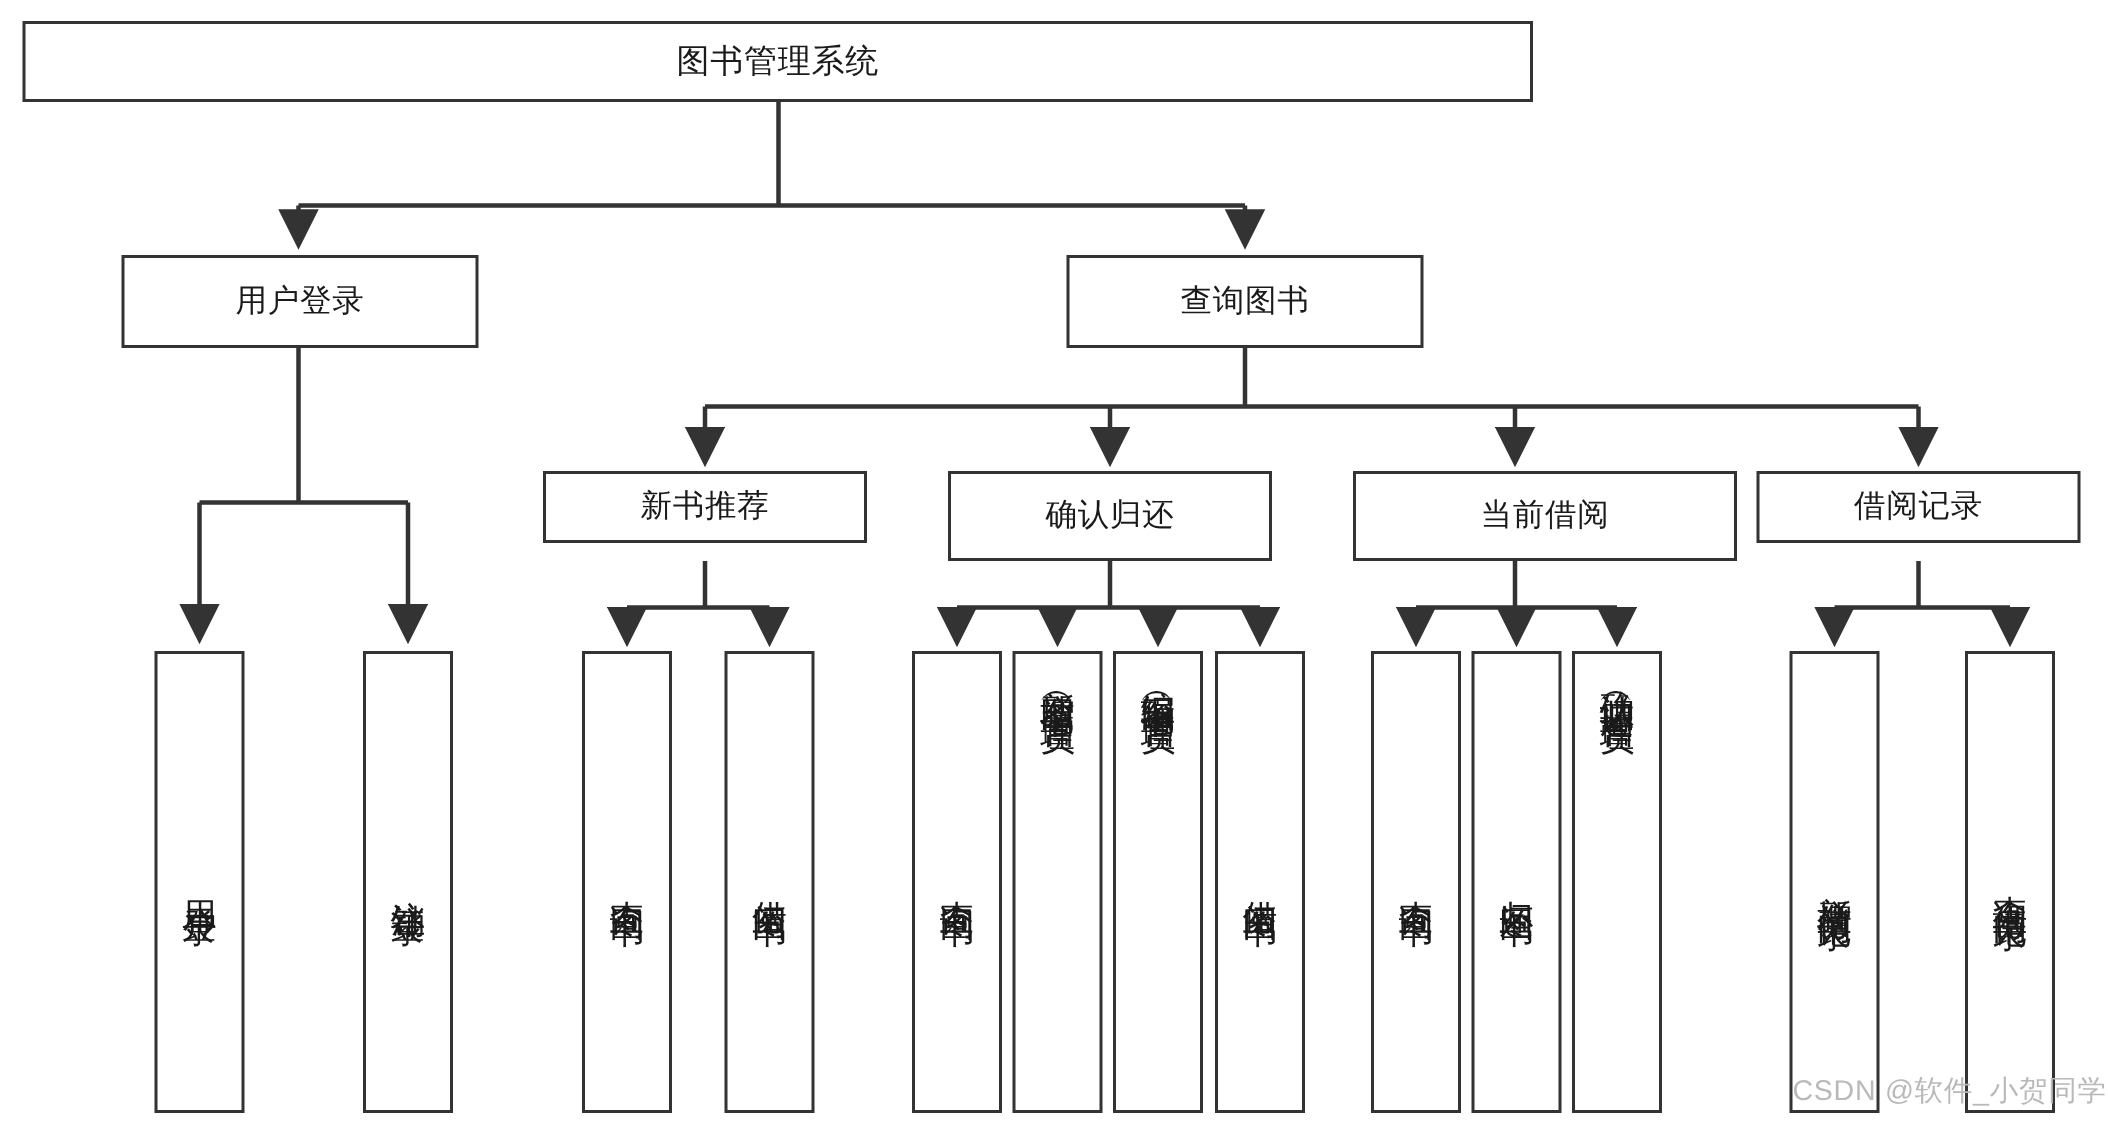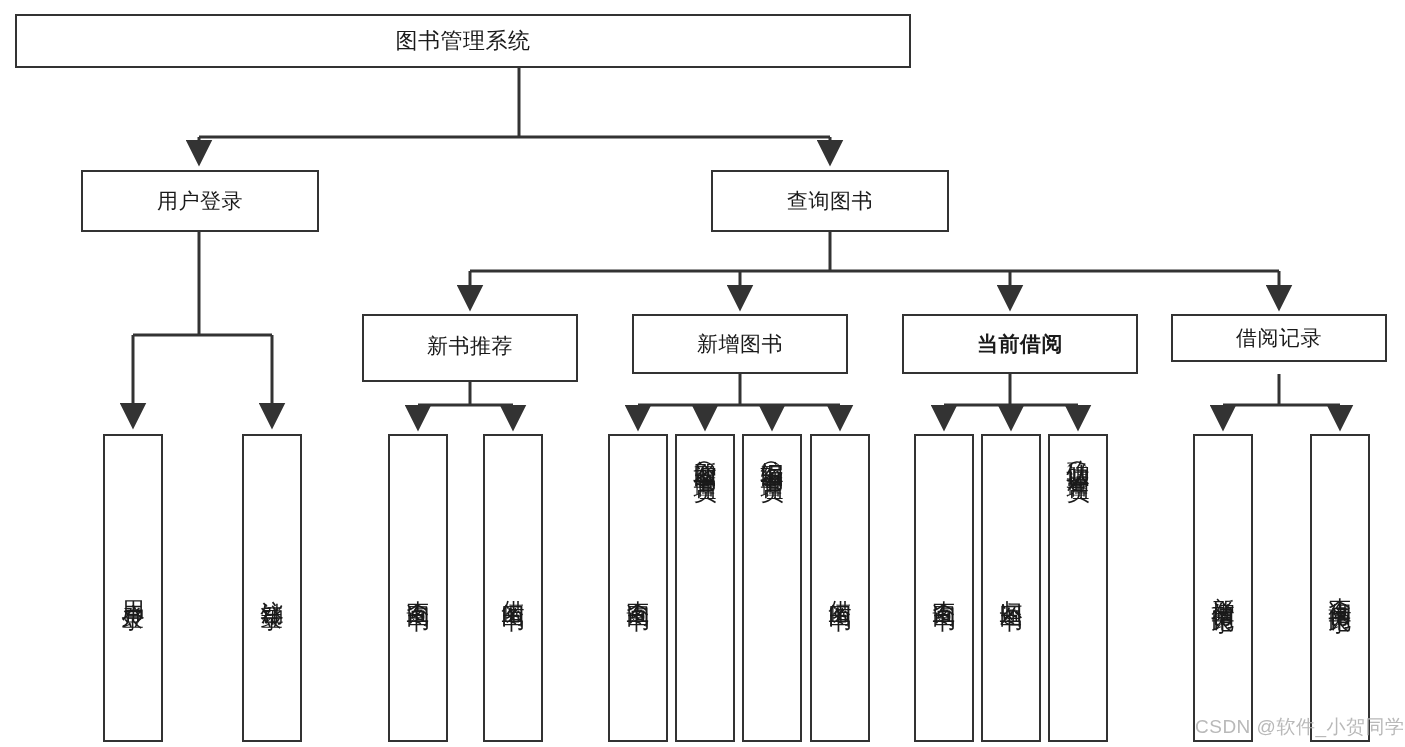--- a/index.html
+++ b/index.html
@@ -120,38 +120,38 @@
       <path d="M 1011 405 L 1011 427" marker-end="url(#arrow)"></path>
       <path d="M 1078 405 L 1078 427" marker-end="url(#arrow)"></path>
 
       <path d="M 1279 374 L 1279 405"></path>
       <path d="M 1223 405 L 1340 405"></path>
       <path d="M 1223 405 L 1223 427" marker-end="url(#arrow)"></path>
       <path d="M 1340 405 L 1340 427" marker-end="url(#arrow)"></path>
     </g>
   </svg>
 
-  <div class="node horiz root" style="left:15px; top:14px; width:896px; height:54px;">
+  <div class="node horiz root" style="left:15px; top:14px; width:1007px; height:54px;">
     <span class="label">图书管理系统</span>
   </div>
 
   <div class="node horiz" style="left:81px; top:170px; width:238px; height:62px;">
     <span class="label">用户登录</span>
   </div>
   <div class="node horiz" style="left:711px; top:170px; width:238px; height:62px;">
     <span class="label">查询图书</span>
   </div>
 
-  <div class="node horiz" style="left:362px; top:314px; width:216px; height:68px;font-family:Liberation Mono, monospace;">
+  <div class="node horiz" style="left:362px; top:314px; width:216px; height:48px;">
     <span class="label">新书推荐</span>
   </div>
   <div class="node horiz" style="left:632px; top:314px; width:216px; height:60px;">
-    <span class="label">新增图书</span>
-  </div>
-  <div class="node horiz" style="left:902px; top:314px; width:236px; height:60px;font-weight:bold;">
+    <span class="label">确认归还</span>
+  </div>
+  <div class="node horiz" style="left:902px; top:314px; width:256px; height:60px;">
     <span class="label">当前借阅</span>
   </div>
   <div class="node horiz" style="left:1171px; top:314px; width:216px; height:48px;">
     <span class="label">借阅记录</span>
   </div>
 
   <div class="node vert centered" style="left:103px; top:434px; width:60px; height:308px;">
     <span class="label">用户登录</span>
   </div>
   <div class="node vert centered" style="left:242px; top:434px; width:60px; height:308px;">

